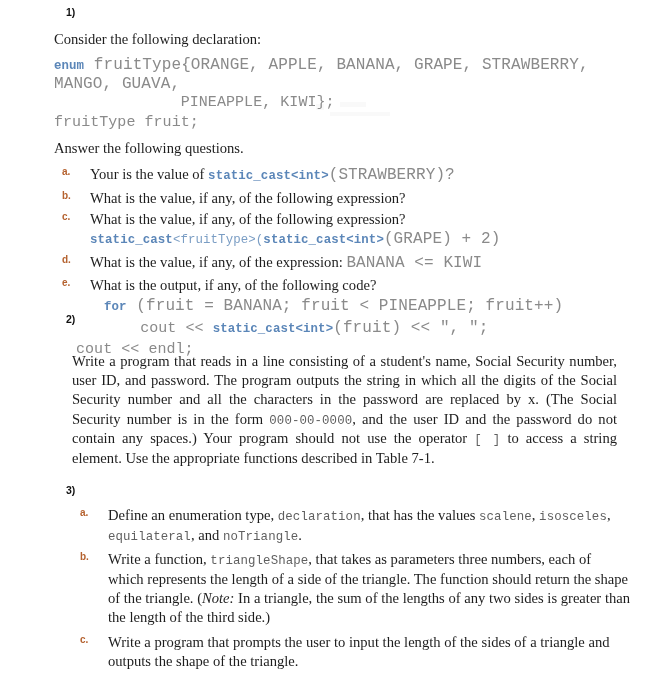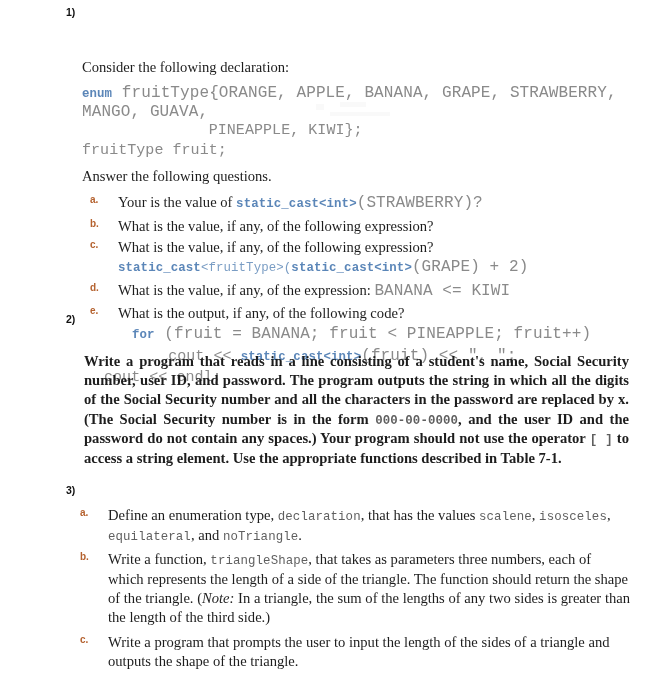--- a/index.html
+++ b/index.html
@@ -108,23 +108,23 @@
   }
   .li-justify { text-align: justify; }
   .code-line {
     white-space: pre;
     display: block;
   }
 
   
   .blk { position: absolute; }
   #sec1-num { left: 66px;  top: 6px; }
-  #sec1-body { left: 82px; top: 30px; width: 560px; margin-top: 28px; }
+  #sec1-body { left: 54px; top: 30px; width: 560px; }
   #sec2-num { left: 66px;  top: 313px; }
-  #sec2-body { left: 84px; top: 337px; width: 545px; font-weight: bold; }
+  #sec2-body { left: 72px; top: 337px; width: 545px; }
   #sec3-num { left: 66px;  top: 484px; }
   #sec3-body { left: 72px; top: 506px; width: 558px; }
 
   .lead { margin: 0 0 6px 0; }
   .answer-line { margin: 6px 0 7px 0; }
 
   .decl-block { margin: 0 0 0 0; }
   .forblock { margin-top: 1px; padding-left: 14px; }
   .italic { font-style: italic; }
 

